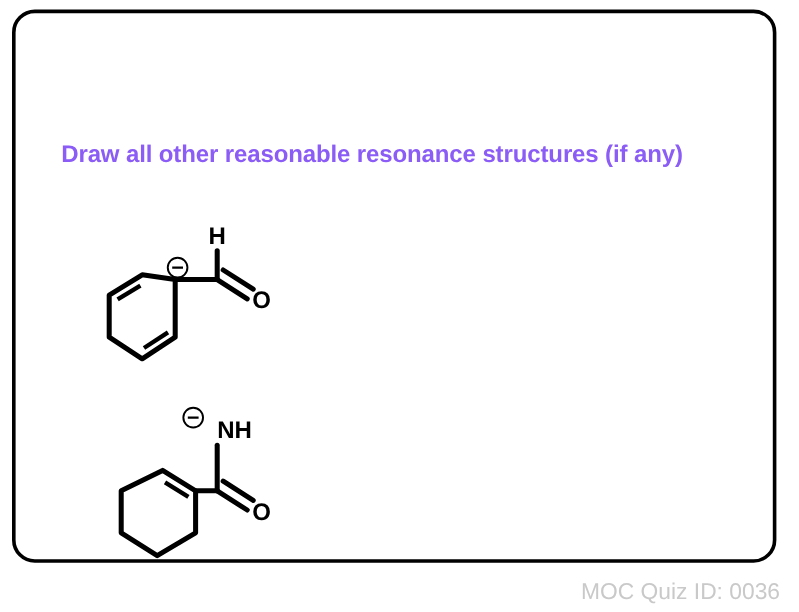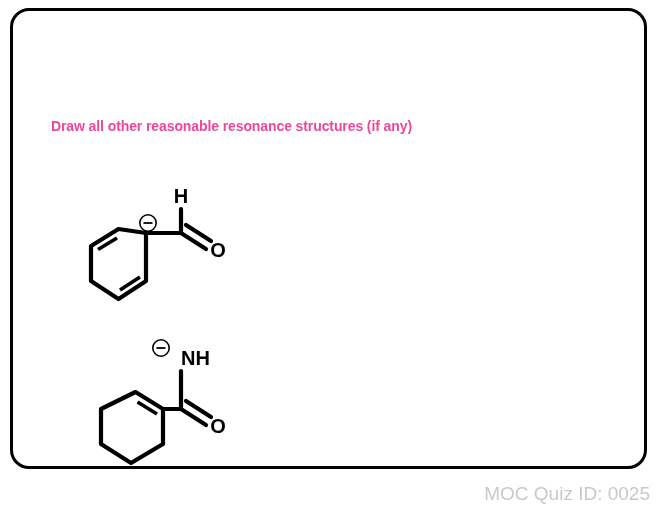--- a/index.html
+++ b/index.html
@@ -24,23 +24,23 @@
     height: 461px;
     box-sizing: border-box;
     border: 3px solid #000000;
     border-radius: 19px;
     background: #ffffff;
   }
   #question-title {
     position: absolute;
     left: 38px;
     top: 107px;
-    font-size: 14px;
+    font-size: 20px;
     font-weight: bold;
-    color: #ec4899;
+    color: #8b5cf6;
     letter-spacing: -0.1px;
     white-space: nowrap;
   }
   .structure-svg {
     position: absolute;
     display: block;
   }
   #structure-1 {
     left: 55px;
     top: 160px;
@@ -141,13 +141,13 @@
     <text class="atom-label" x="150" y="107" text-anchor="middle">O</text>
 
     <g>
       <circle class="charge-circle" cx="93" cy="22" r="8.2"></circle>
       <line class="charge-bar" x1="88.5" y1="22" x2="97.5" y2="22"></line>
     </g>
   </svg>
 
 </div>
 
-<div id="footer-quiz-id">MOC Quiz ID: 0025</div>
+<div id="footer-quiz-id">MOC Quiz ID: 0036</div>
 
 </body></html>

